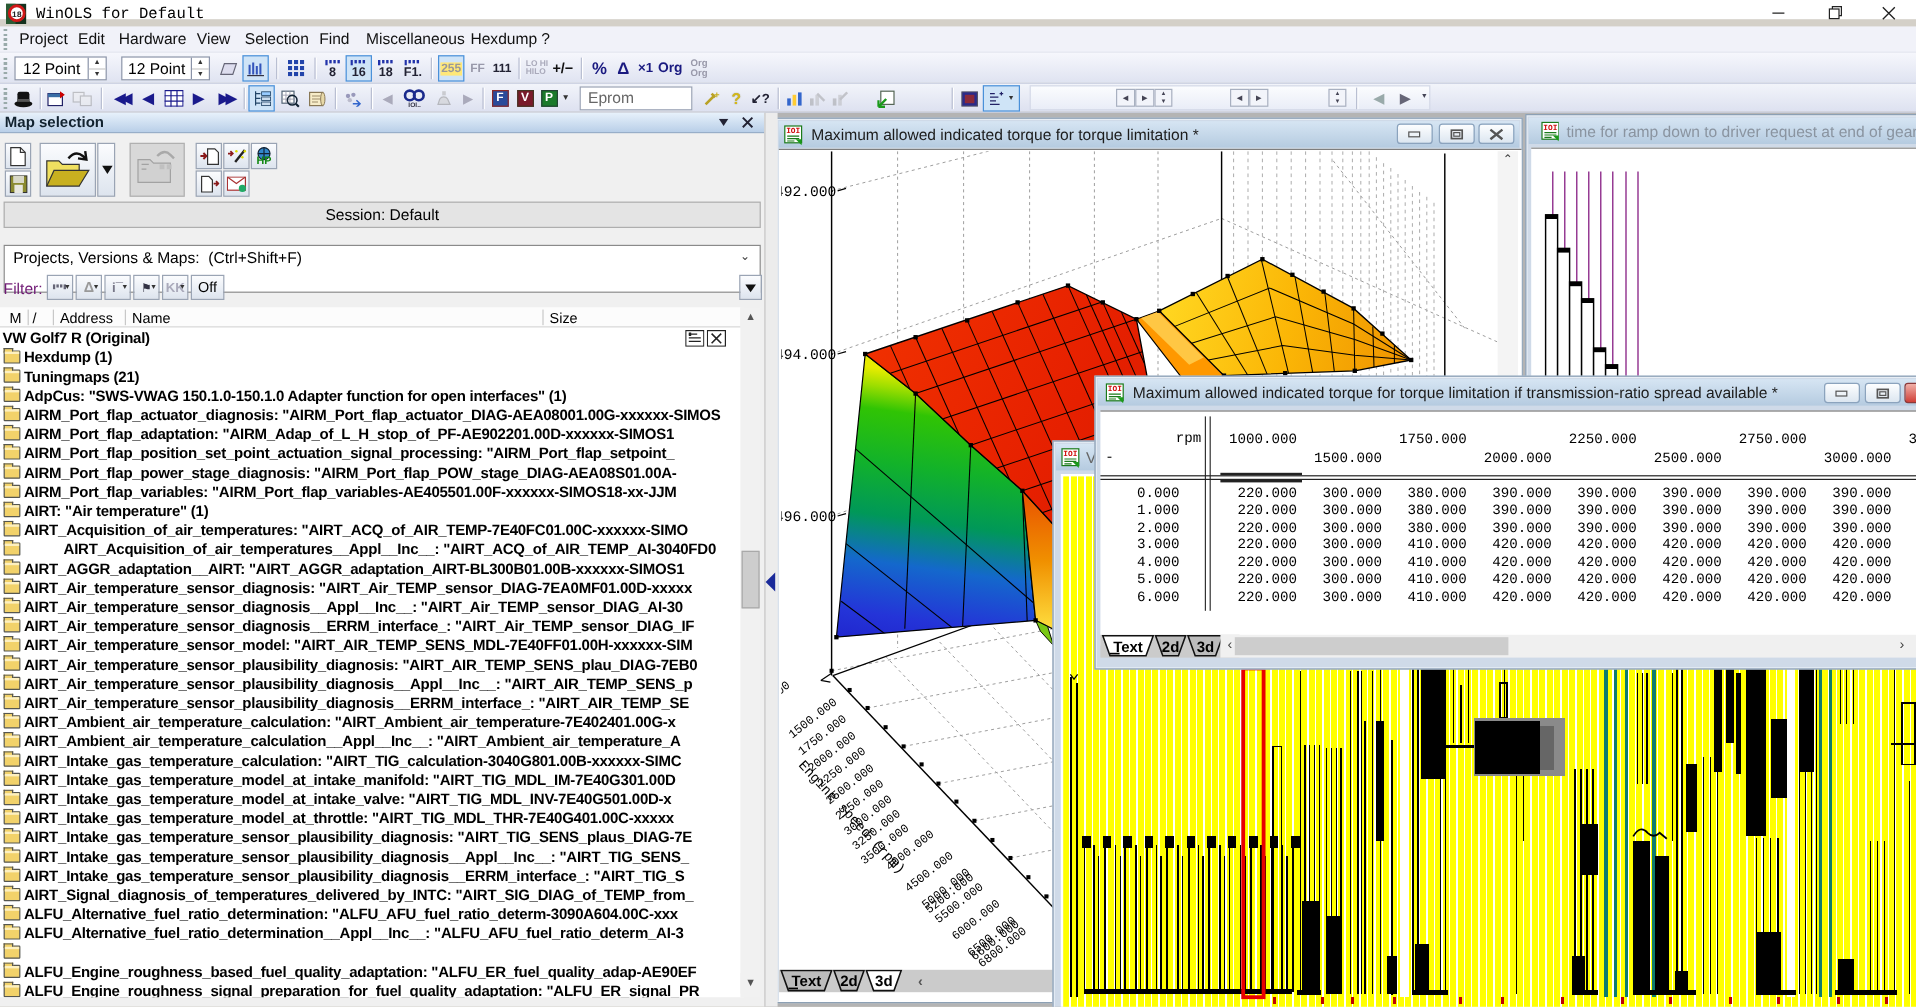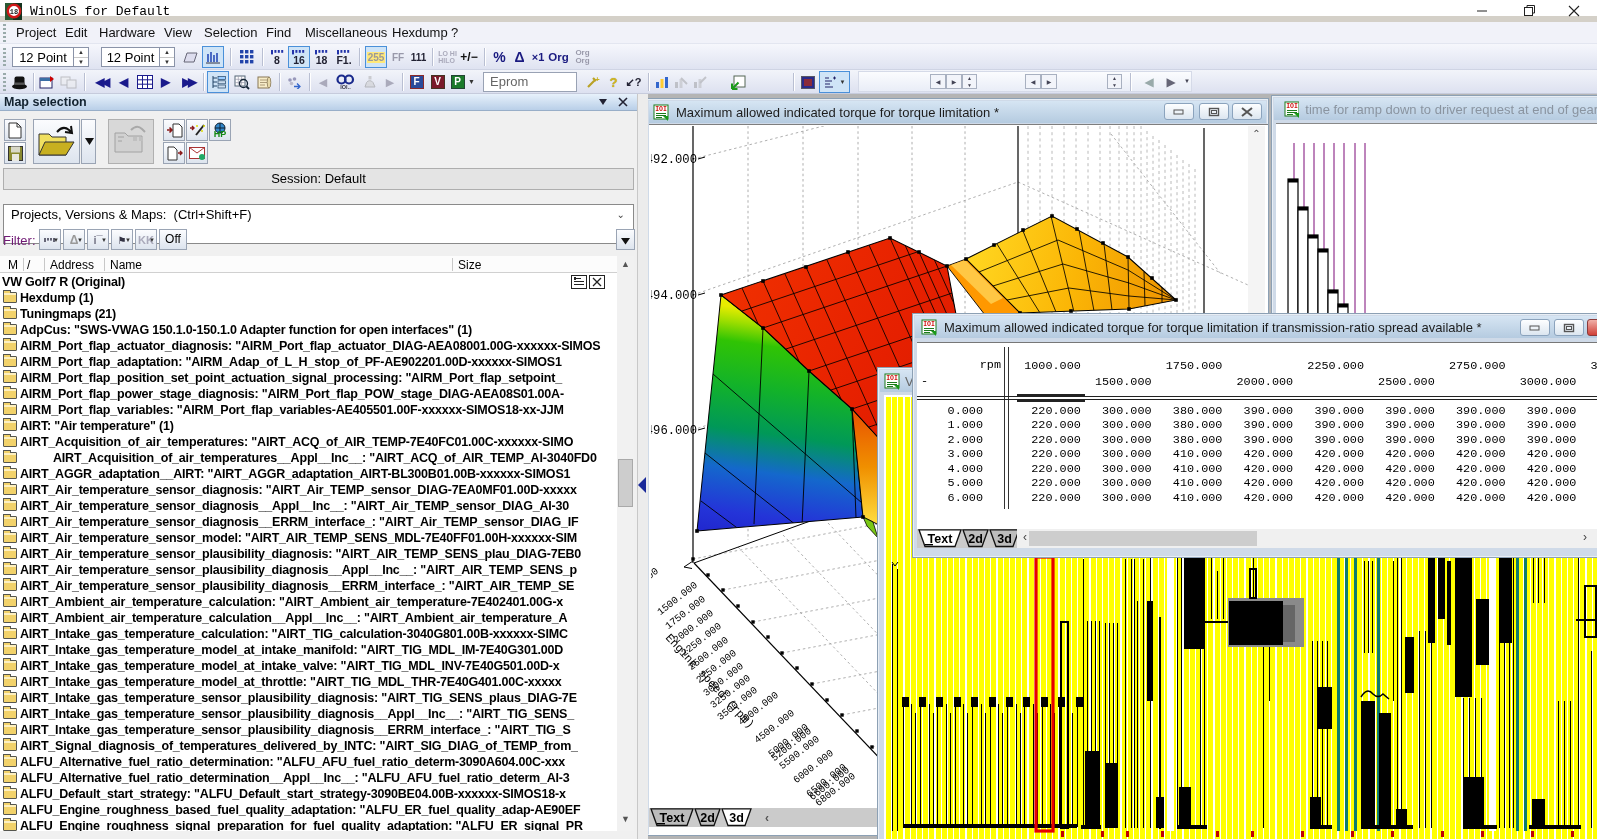--- a/index.html
+++ b/index.html
@@ -1127,21 +1127,20 @@
 <div class="lrow" style="top:481px;">
         <span class="fold"></span>
         <span style="position:absolute;left:20px;">ALFU_Alternative_fuel_ratio_determination: "ALFU_AFU_fuel_ratio_determ-3090A604.00C-xxx</span>
       </div>
 <div class="lrow" style="top:497px;">
         <span class="fold"></span>
         <span style="position:absolute;left:20px;">ALFU_Alternative_fuel_ratio_determination__Appl__Inc__: "ALFU_AFU_fuel_ratio_determ_AI-3</span>
       </div>
 <div class="lrow" style="top:513px;">
         <span class="fold"></span>
-        <span style="position:absolute;left:20px;">ALFU_Default_start_strategy: "ALFU_Default_start_strategy-3090BE04.00B-xxxxxx-SIMOS18-x</span>
       </div>
 <div class="lrow" style="top:529px;">
         <span class="fold"></span>
         <span style="position:absolute;left:20px;">ALFU_Engine_roughness_based_fuel_quality_adaptation: "ALFU_ER_fuel_quality_adap-AE90EF</span>
       </div>
 <div class="lrow" style="top:545px;">
         <span class="fold"></span>
         <span style="position:absolute;left:20px;">ALFU_Engine_roughness_signal_preparation_for_fuel_quality_adaptation: "ALFU_ER_signal_PR</span>
       </div>
 </div>

